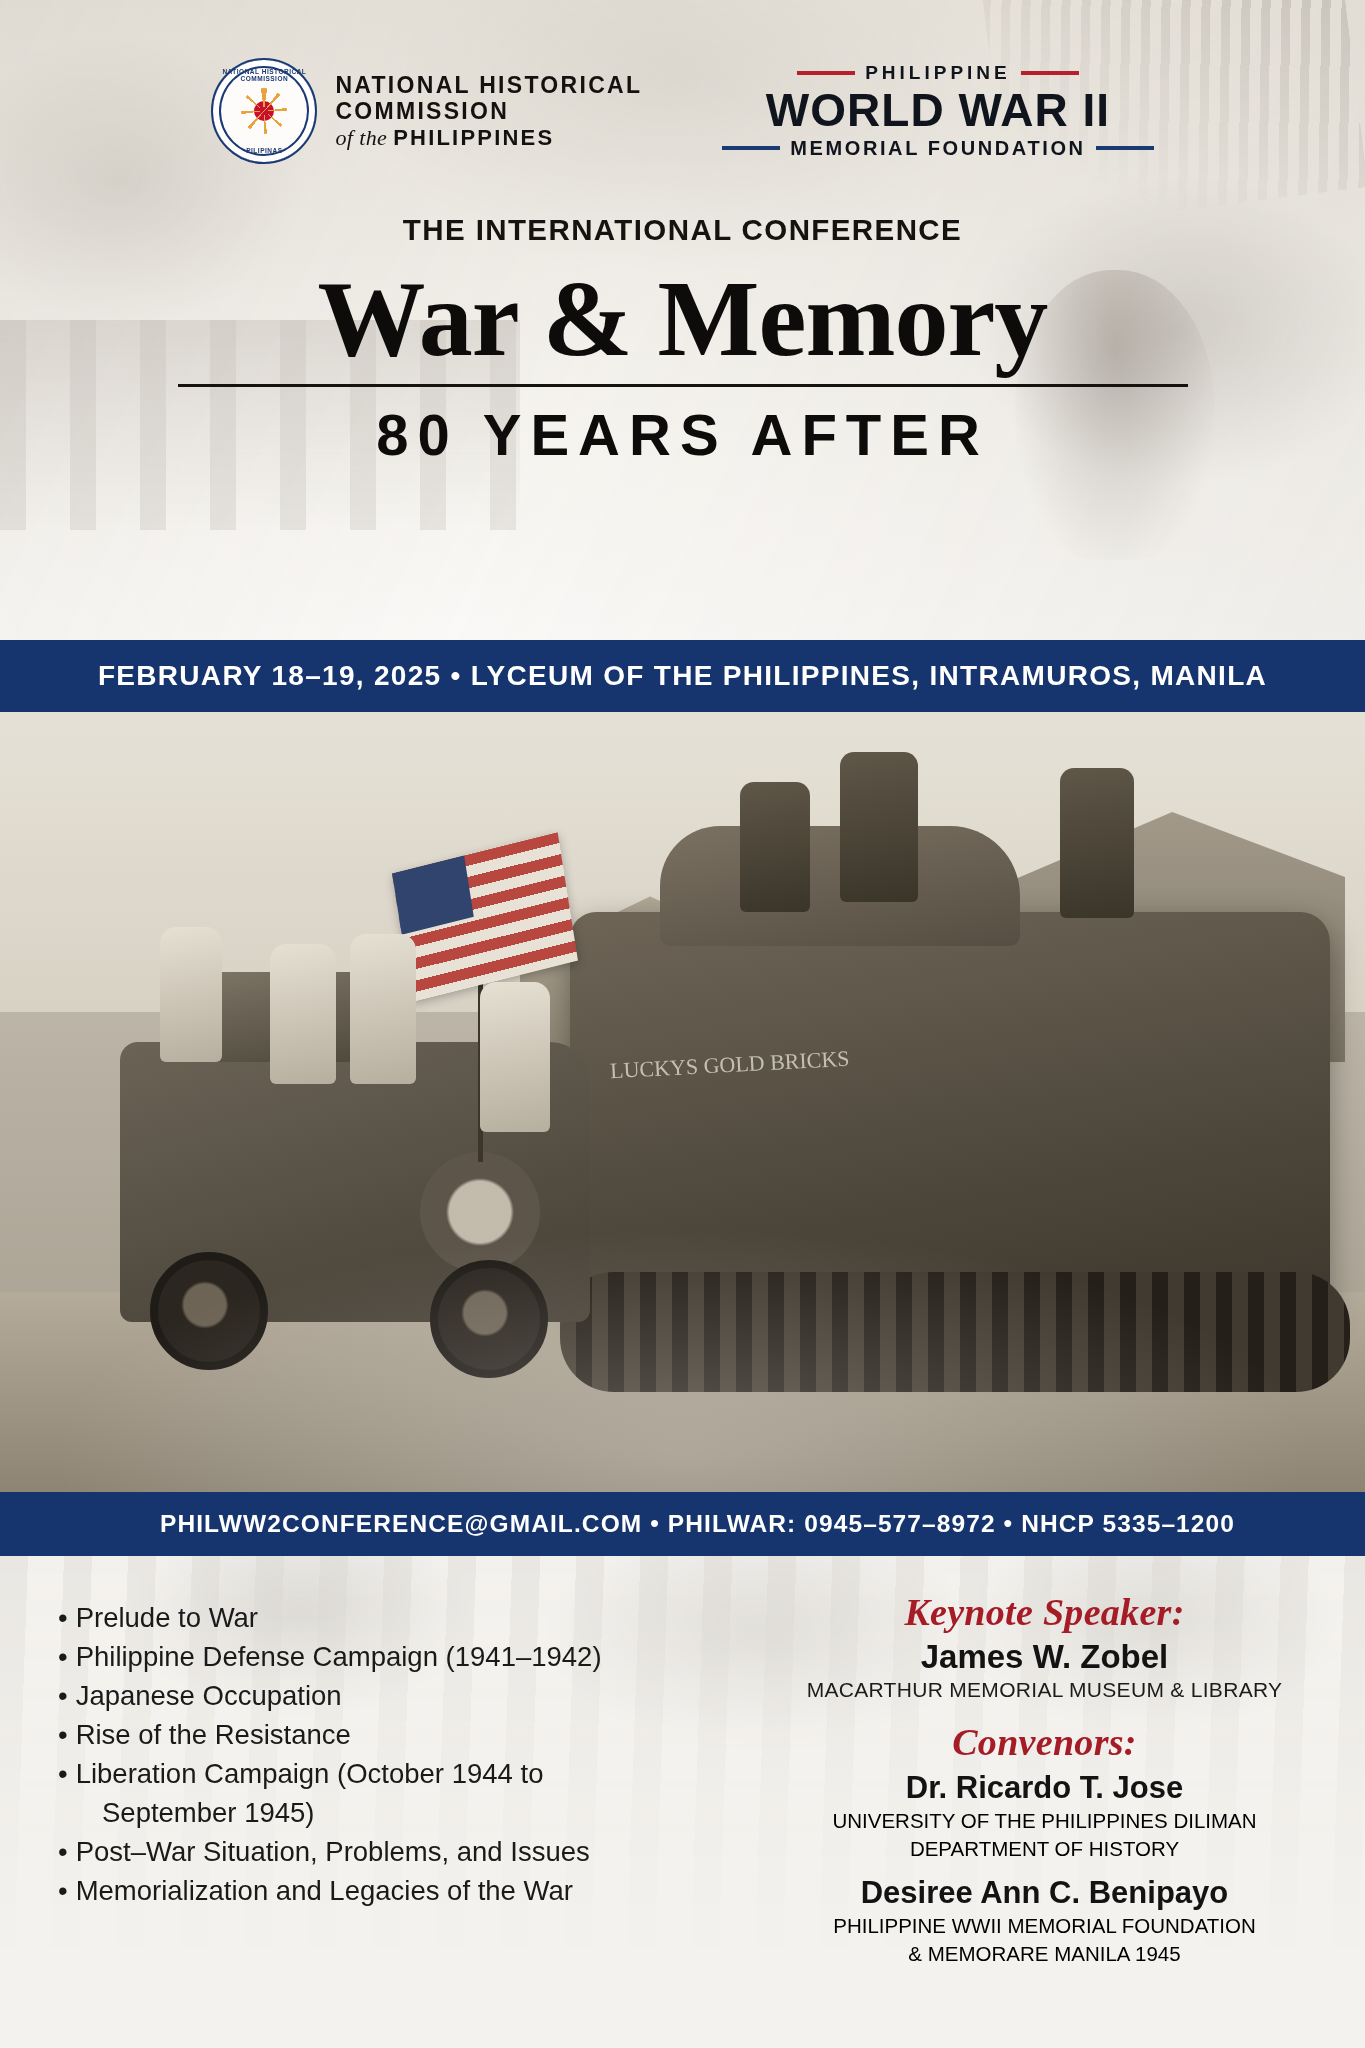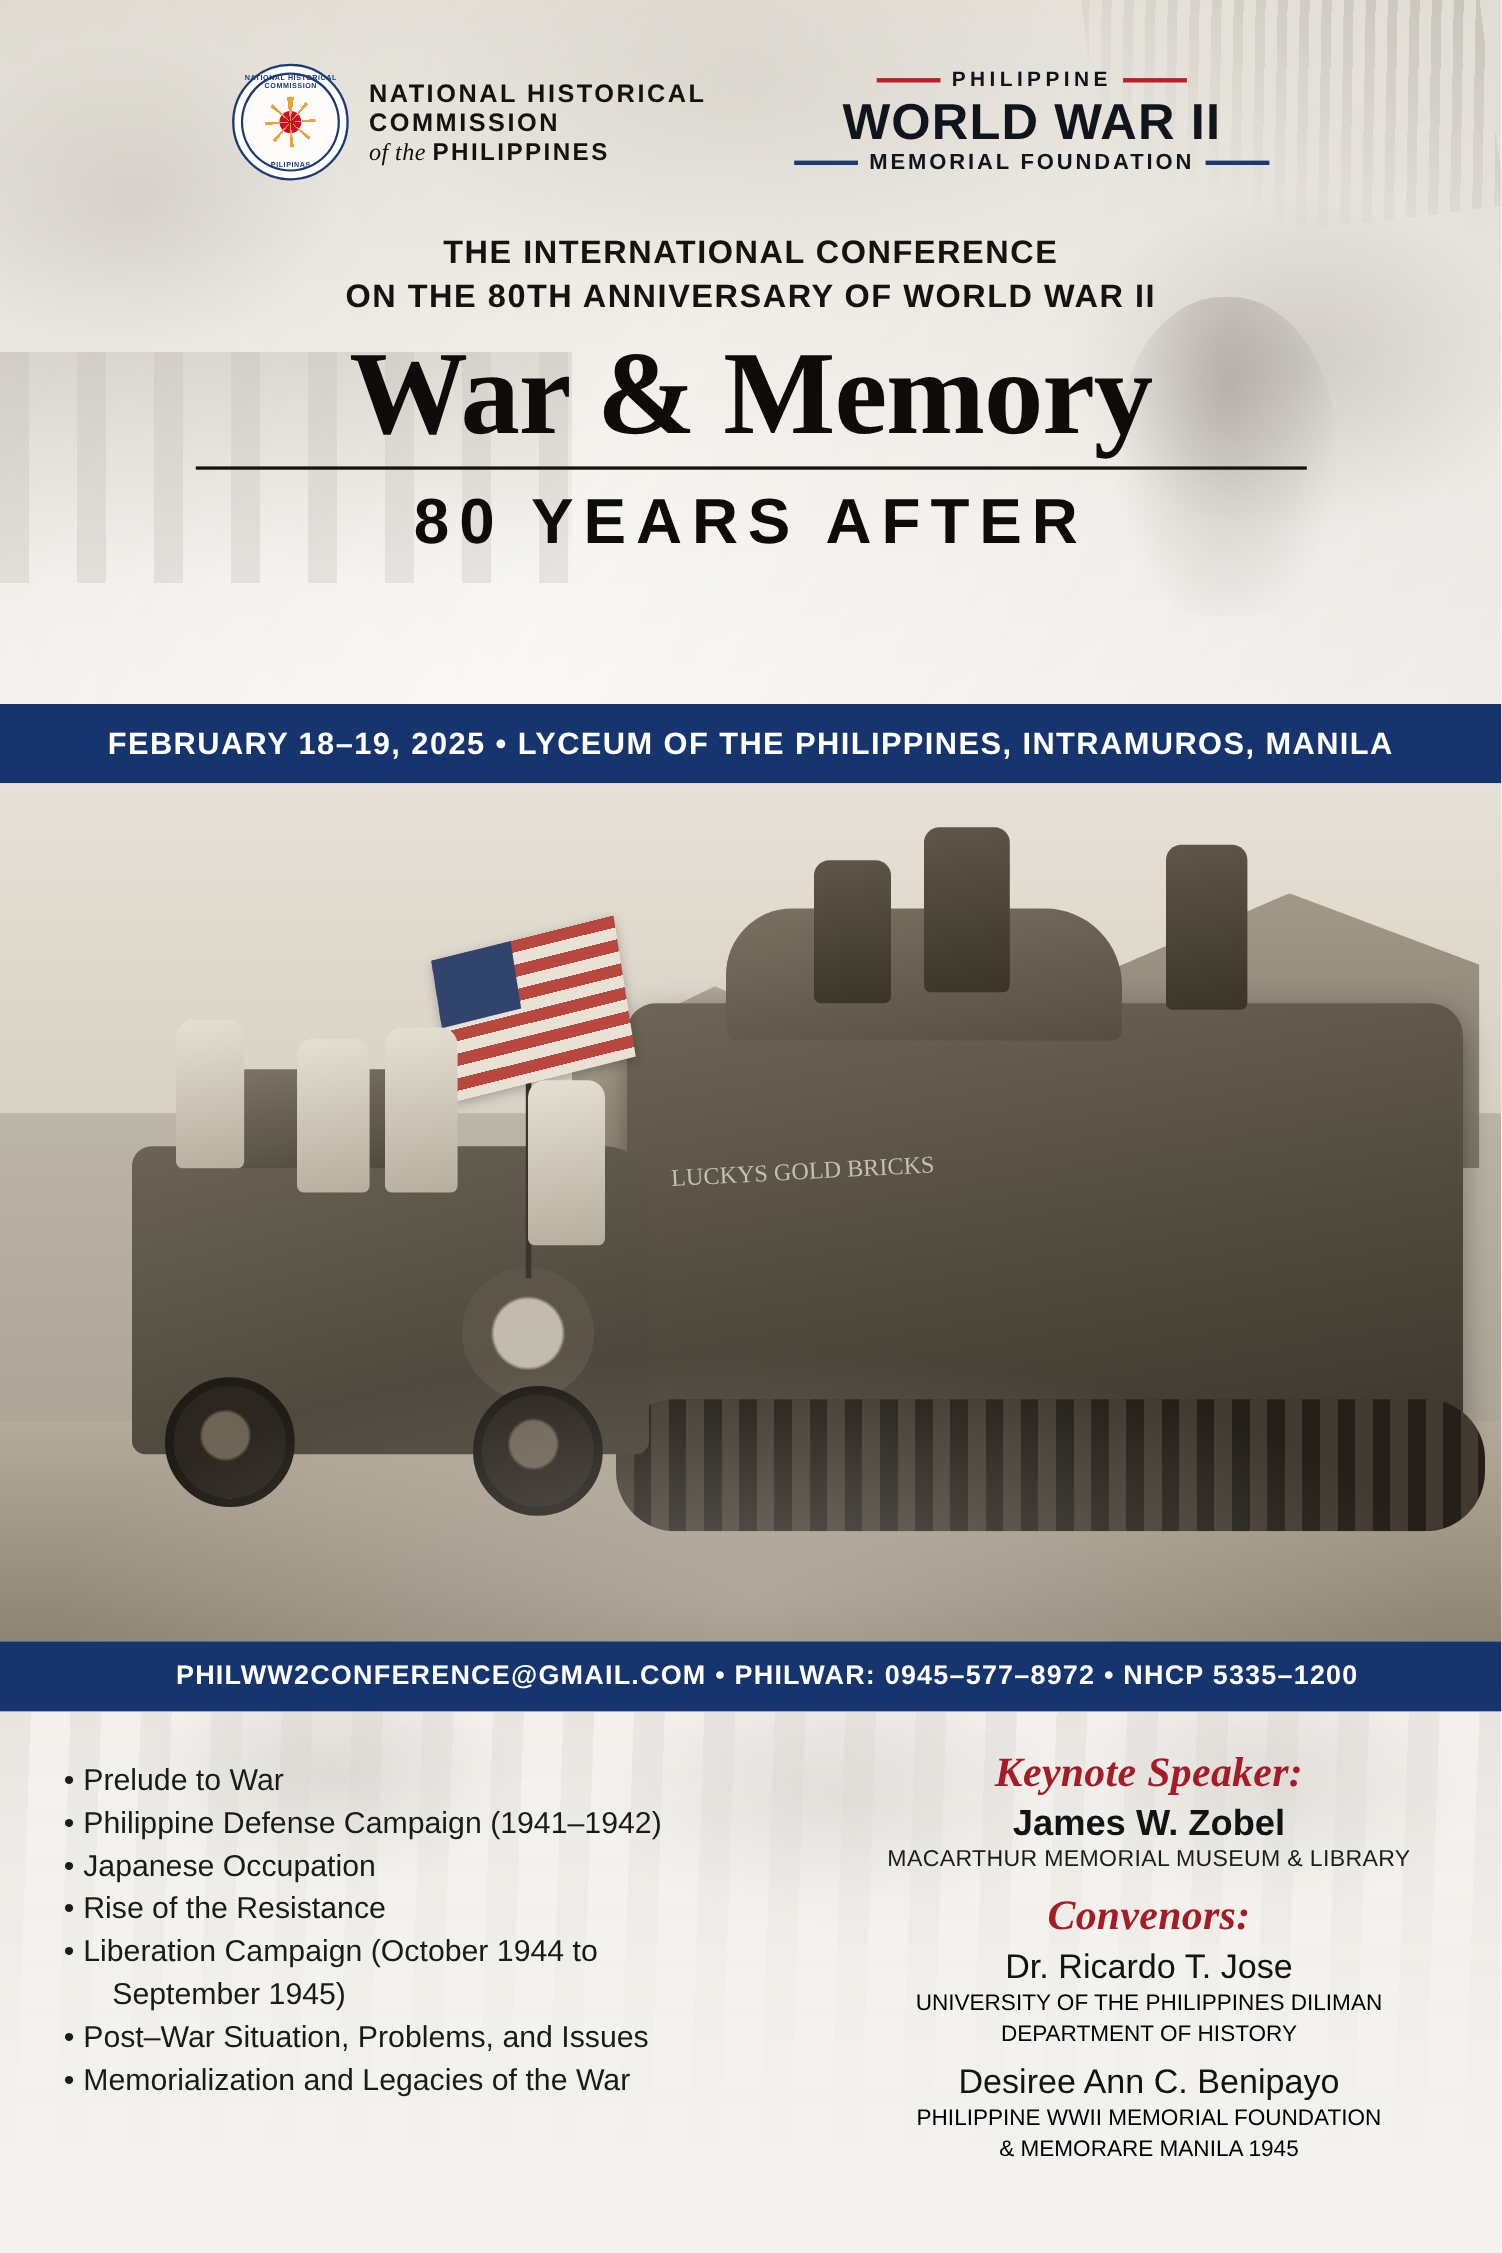--- a/index.html
+++ b/index.html
@@ -358,21 +358,21 @@
   .topic .cont { display: block; padding-left: 44px; }
 
   .kn-heading { margin-top: 0; }
   .kn-name {
     font-size: 33px; font-weight: bold; color: #131313; margin-top: 4px;
   }
   .kn-aff {
     font-size: 21px; color: #1c1c1c; letter-spacing: .3px; margin-top: 2px;
   }
   .conv-heading { margin-top: 18px; }
-  .conv-name { font-size: 31px; font-weight: normal; color: #131313; margin-top: 6px; }
+  .conv-name { font-size: 31px; font-weight: bold; color: #131313; margin-top: 6px; }
   .conv-aff { font-size: 20.5px; color: #000000; line-height: 1.25; margin-top: 2px; }
   .conv-block + .conv-block { margin-top: 14px; }
 </style>
 </head>
 <body>
 
 <div class="poster">
 
   <div class="top">
     <div class="top-photo-ghost"></div>
@@ -406,21 +406,20 @@
         <div class="pwf-bot">
           <span class="rule-blue"></span>
           <span>MEMORIAL FOUNDATION</span>
           <span class="rule-blue"></span>
         </div>
       </div>
     </div>
 
     <div class="conf-lines">
       <div>THE INTERNATIONAL CONFERENCE</div>
-      <div>ON THE 80TH ANNIVERSARY OF WORLD WAR II</div>
     </div>
 
     <div class="title-main">War &amp; Memory</div>
     <div class="title-rule"></div>
     <div class="title-sub">80 YEARS AFTER</div>
   </div>
 
   <div class="bar">
     <span>FEBRUARY 18–19, 2025 • LYCEUM OF THE PHILIPPINES, INTRAMUROS, MANILA</span>
   </div>

